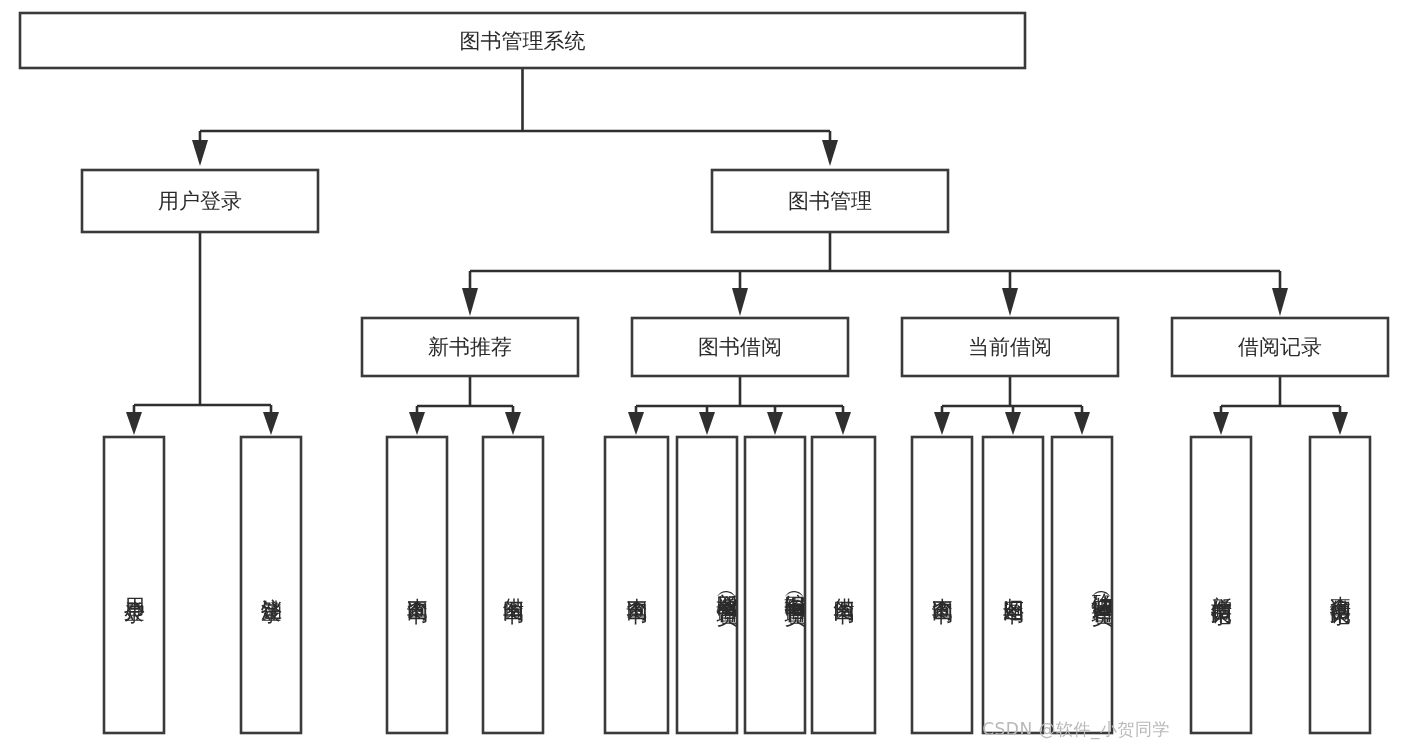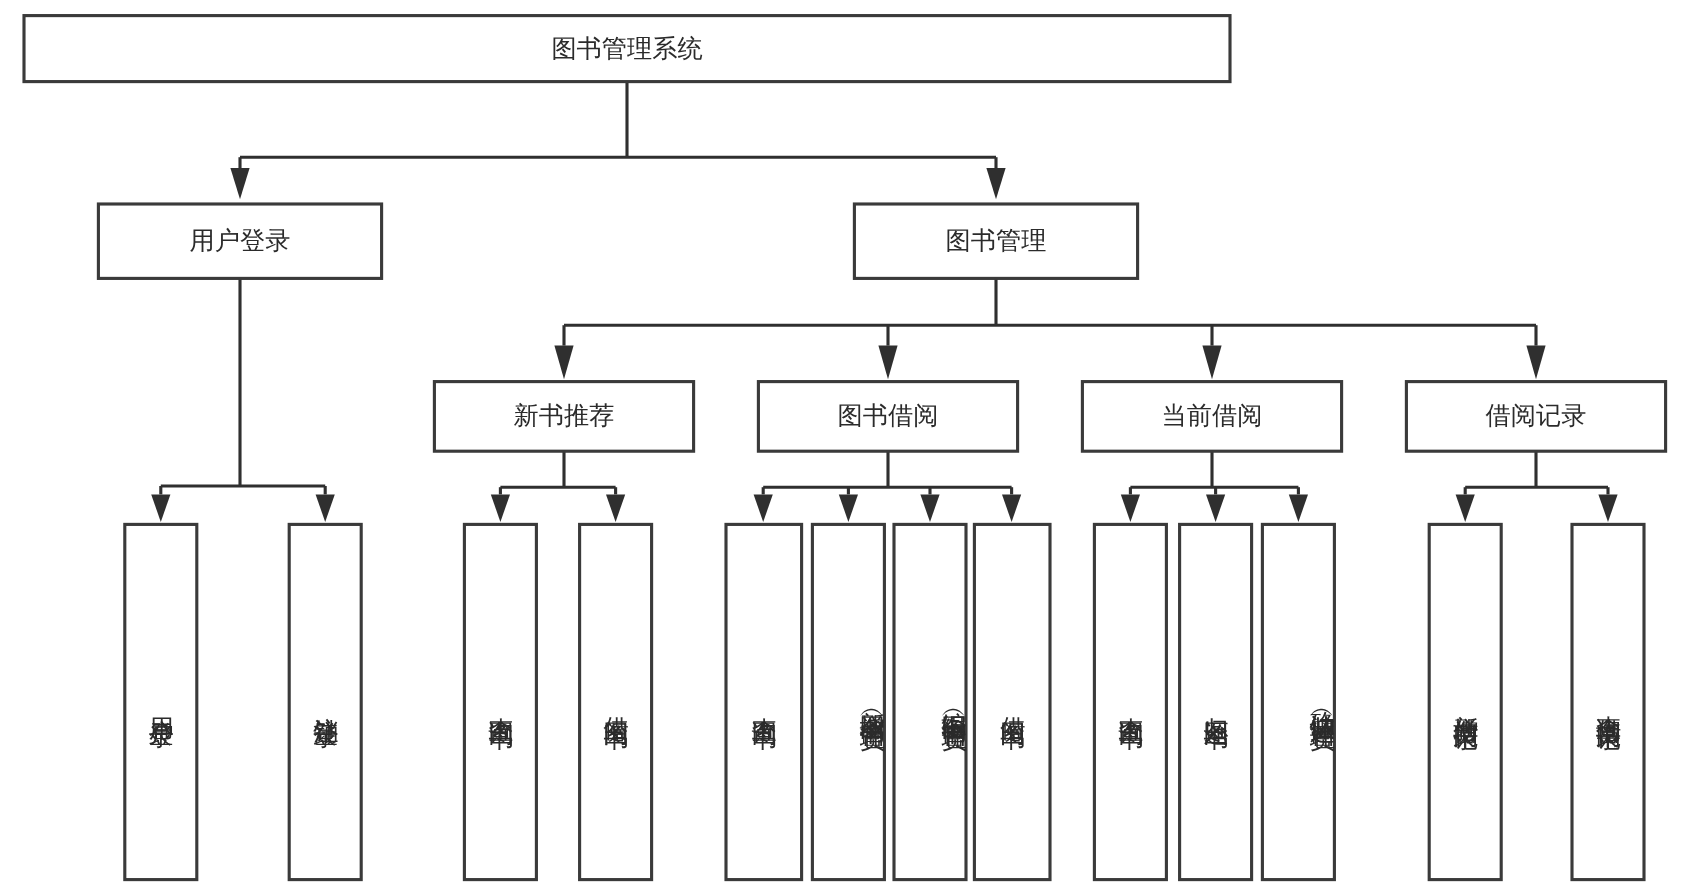--- a/index.html
+++ b/index.html
@@ -208,14 +208,15 @@
   <div class="node-label-v" style="left:912px; top:437px; width:60px; height:296px;">查询图书</div>
 
   <div class="node-label-v" style="left:983px; top:437px; width:60px; height:296px;">归还图书</div>
 
   <div class="node-label-v" style="left:1052px; top:437px; width:60px; height:296px; align-items:flex-start;">确认归还（管理员）</div>
 
   <div class="node-label-v" style="left:1191px; top:437px; width:60px; height:296px;">新增借阅记录</div>
 
   <div class="node-label-v" style="left:1310px; top:437px; width:60px; height:296px;">查询借阅记录</div>
 
+  <div class="watermark">CSDN @软件_小贺同学</div>
 
 </div>
 
 </body></html>

